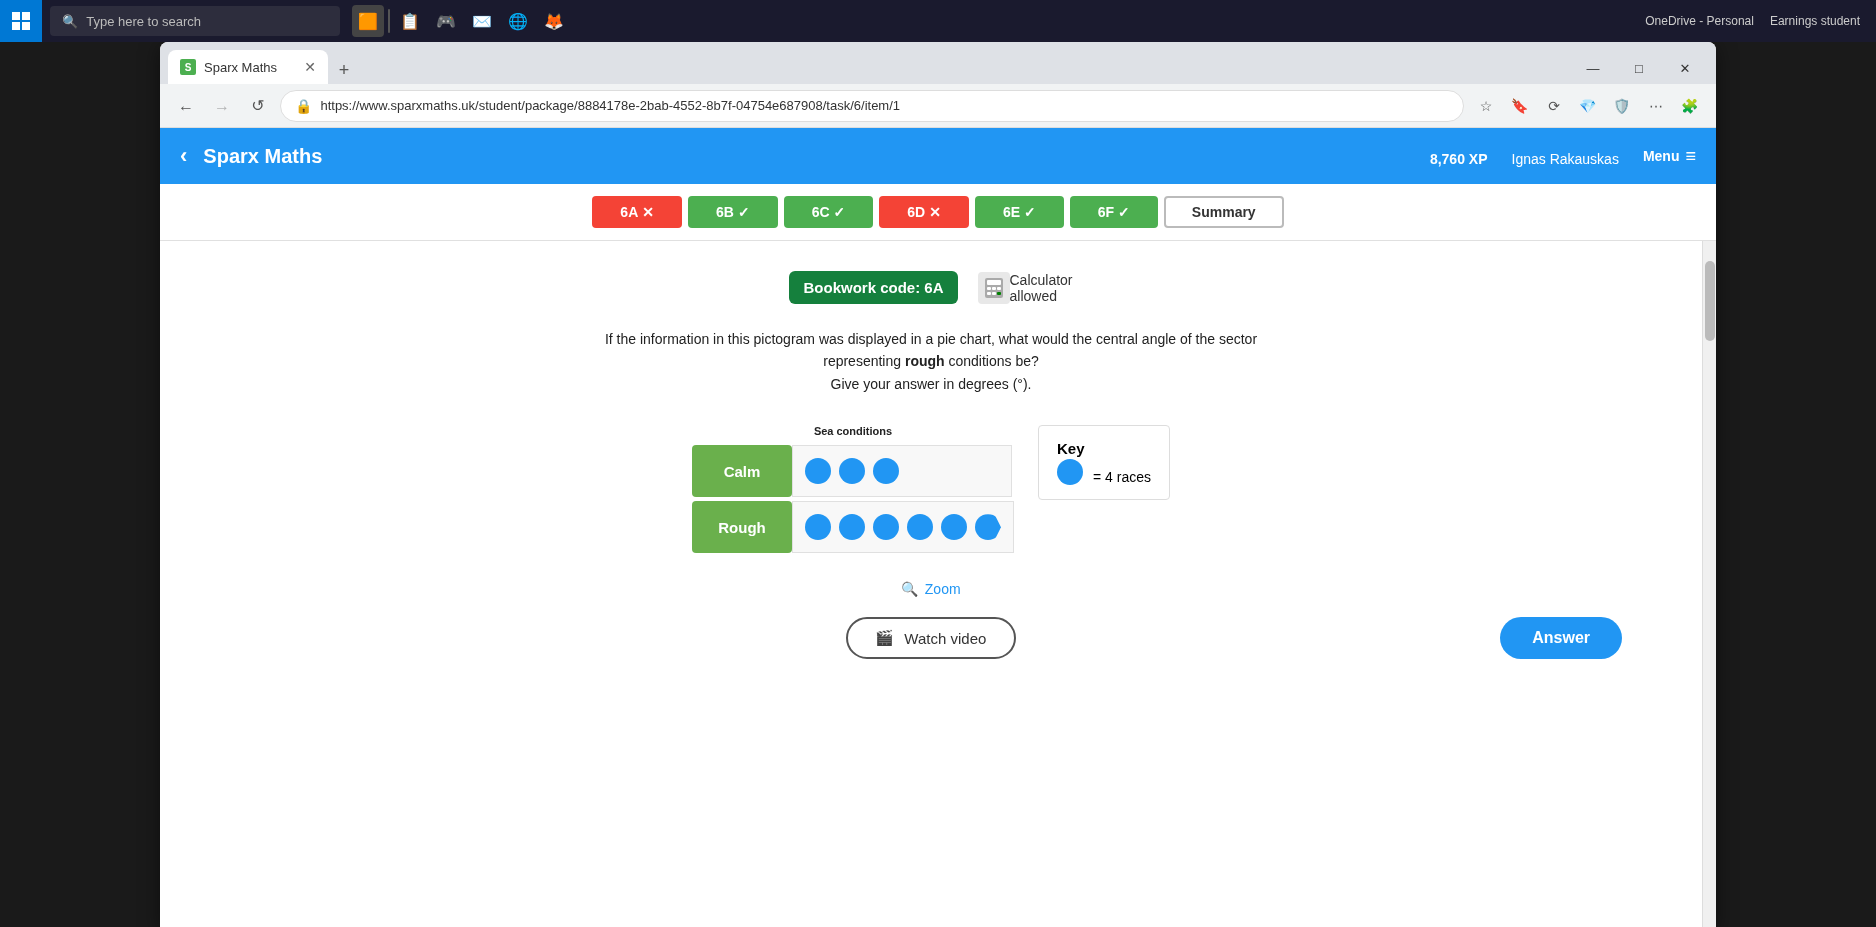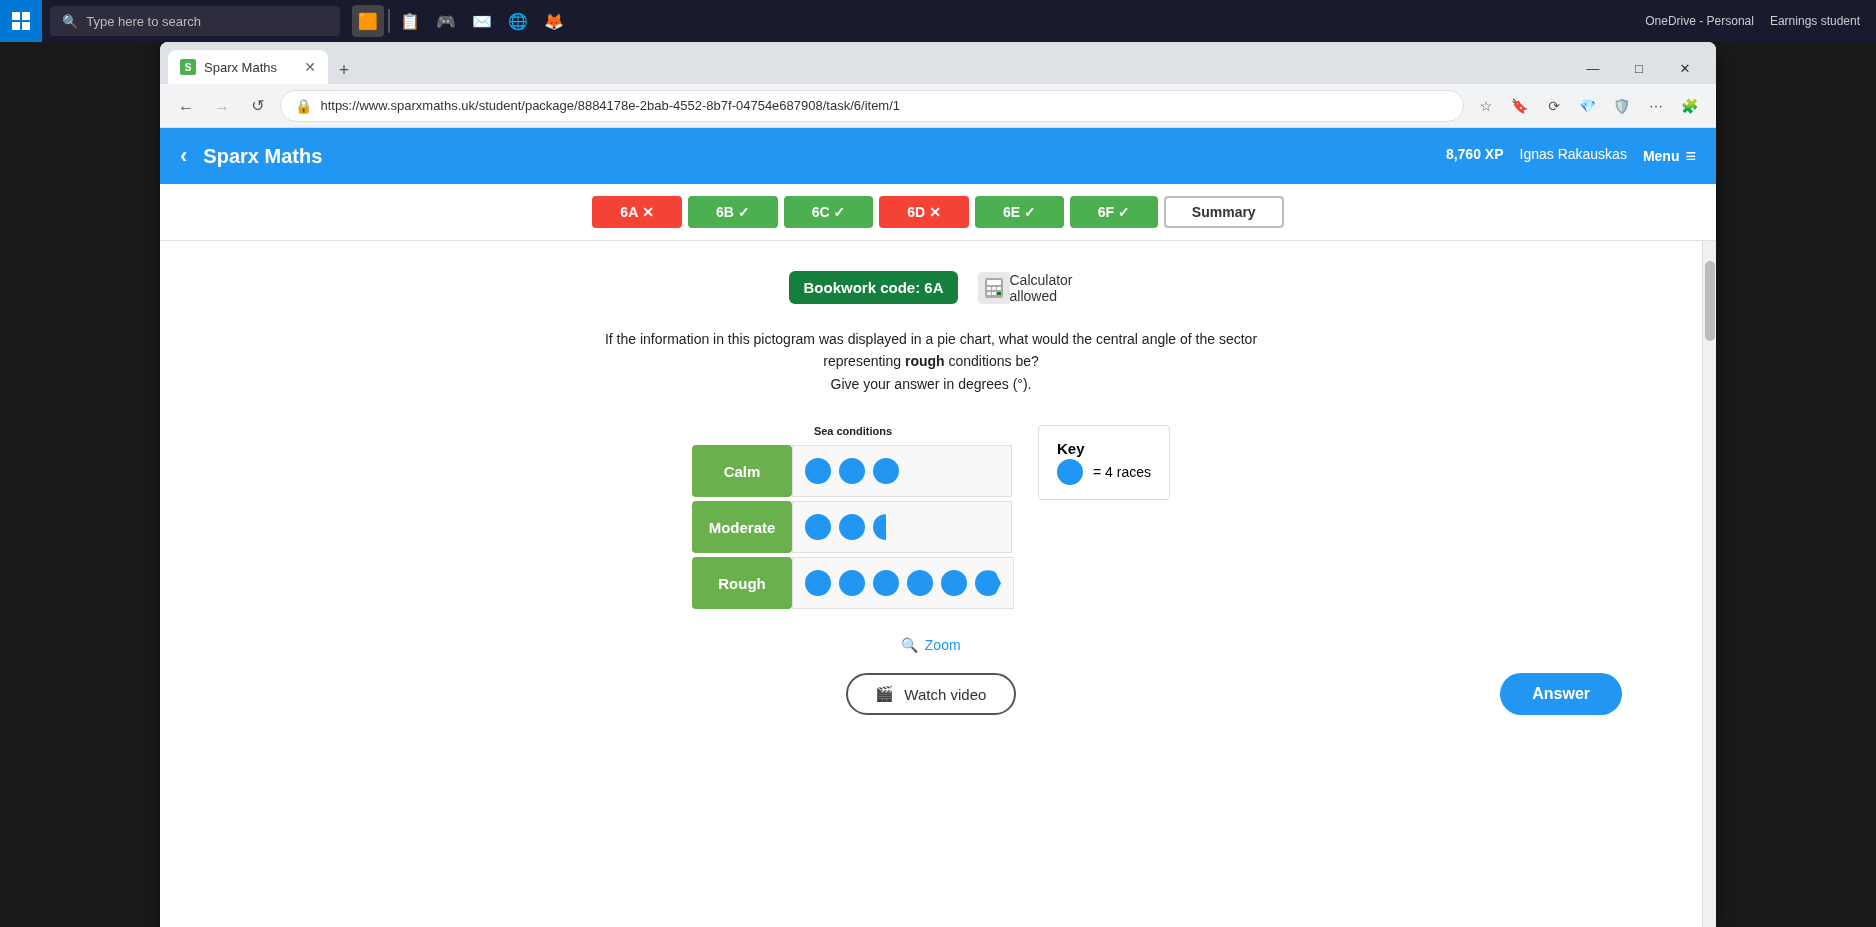--- a/index.html
+++ b/index.html
@@ -215,22 +215,22 @@
       font-weight: bold;
     }
     .sparx-title {
       color: white;
       font-size: 20px;
       font-weight: bold;
     }
     .sparx-header-right {
       margin-left: auto;
       display: flex;
-      align-items: flex-start;
-      gap: 16px;
+      align-items: flex-end;
+      gap: 24px;
       color: white;
       font-size: 14px;
     }
     .xp-display { font-weight: bold; }
     .menu-btn {
       display: flex;
       align-items: center;
       gap: 6px;
       cursor: pointer;
       font-weight: bold;
@@ -421,21 +421,21 @@
       background: white;
       font-size: 14px;
     }
     .key-title {
       font-weight: bold;
       margin-bottom: 2px;
       font-size: 15px;
     }
     .key-item {
       display: flex;
-      align-items: center;
+      align-items: flex-end;
       gap: 10px;
     }
 
     
     .zoom-section {
       display: flex;
       justify-content: center;
       margin-bottom: 20px;
     }
     .zoom-btn {
@@ -657,28 +657,20 @@
 
             <div class="picto-row">
               <div class="picto-label">Calm</div>
               <div class="picto-dots-area">
                 <span class="dot-full"></span>
                 <span class="dot-full"></span>
                 <span class="dot-full"></span>
               </div>
             </div>
 
-            <div class="picto-row" style="margin-top:4px;">
-              <div class="picto-label">Moderate</div>
-              <div class="picto-dots-area">
-                <span class="dot-full"></span>
-                <span class="dot-full"></span>
-                <span class="dot-half"></span>
-              </div>
-            </div>
 
             <div class="picto-row" style="margin-top:4px;">
               <div class="picto-label">Rough</div>
               <div class="picto-dots-area">
                 <span class="dot-full"></span>
                 <span class="dot-full"></span>
                 <span class="dot-full"></span>
                 <span class="dot-full"></span>
                 <span class="dot-full"></span>
                 <span class="dot-three-quarter"></span>

